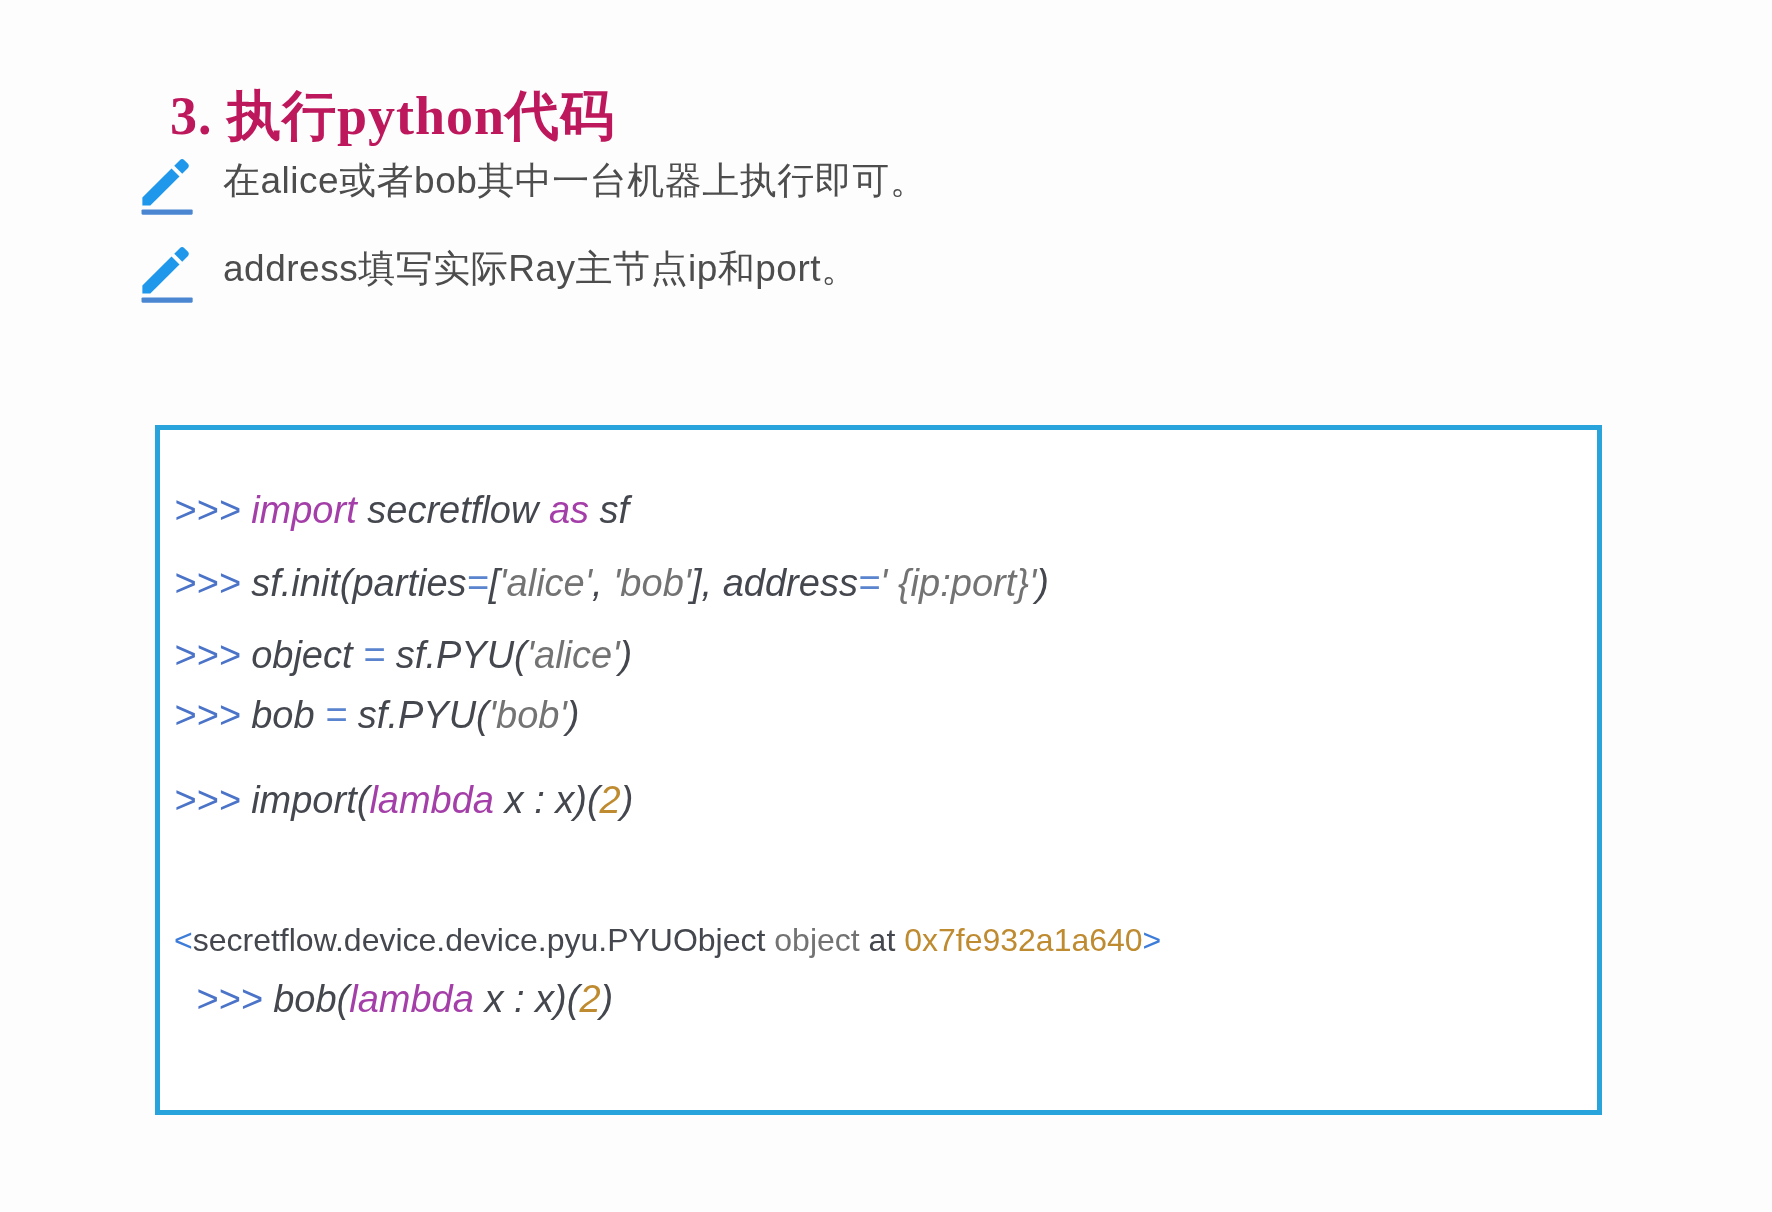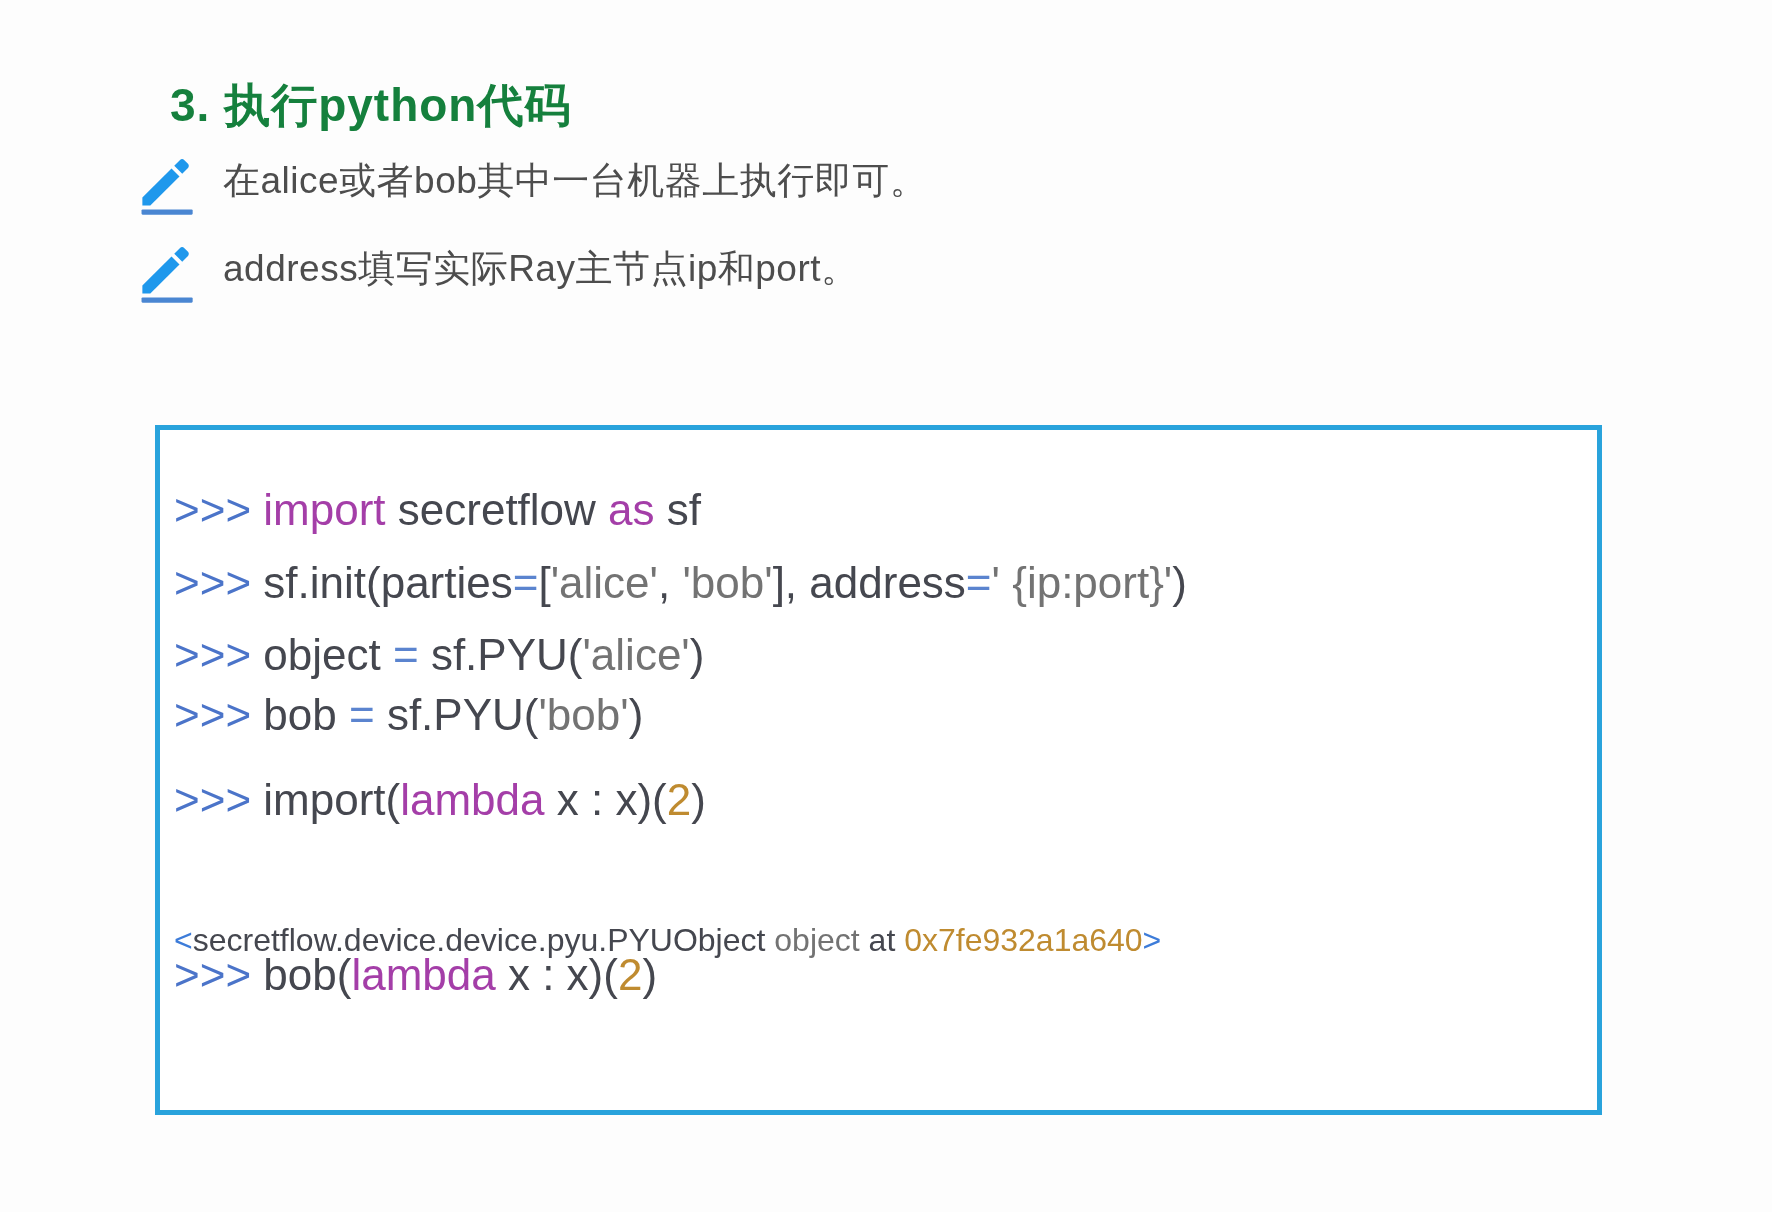--- a/index.html
+++ b/index.html
@@ -8,22 +8,23 @@
     background:#fdfdfd;
     font-family:"Liberation Sans","DejaVu Sans",sans-serif;
     position:relative;
     overflow:hidden;
   }
   .page{position:absolute;inset:0;}
 
   
   .heading{
     position:absolute;left:170px;top:44px;
-    font-size:46px;font-weight:bold;color:#15803d;
+    font-size:54px;font-weight:bold;color:#be185d;
     letter-spacing:1px;
+    font-family:Liberation Serif, serif;
   }
 
   
   .note-row{
     position:absolute;left:133px;
     display:flex;align-items:flex-start;gap:24px;
   }
   .note-row.n1{top:148px;}
   .note-row.n2{top:236px;}
   .note-icon{width:66px;height:70px;flex:0 0 auto;}
@@ -37,21 +38,21 @@
     position:absolute;left:155px;top:425px;
     width:1437px;height:680px;
     background:#ffffff;
     border:5px solid #29a3dc;
   }
   .code-lines{position:absolute;inset:0;}
   .code-line{
     position:absolute;left:14px;right:8px;
     white-space:pre;
   }
-  .code-line.input{font-size:44px;line-height:50px;height:50px;}
+  .code-line.input{font-size:38px;line-height:50px;height:50px;font-style:italic;}
   .code-line.output{font-size:32px;line-height:44px;height:44px;}
 
   
   .tk-plain  {color:#45474f;}
   .tk-prompt {color:#4b74c9;}
   .tk-op     {color:#5b84cf;}
   .tk-keyword{color:#a43ea8;}
   .tk-string {color:#737373;}
   .tk-number {color:#bf8b30;}
   .tk-angle  {color:#3d7cd9;}
@@ -86,17 +87,17 @@
   </div>
 
   <div class="code-block">
     <div class="code-lines">
         <div class="code-line input" style="top: 55px;"><span class="tk-prompt">&gt;&gt;&gt; </span><span class="tk-keyword">import</span><span class="tk-plain"> secretflow </span><span class="tk-keyword">as</span><span class="tk-plain"> sf</span></div>
         <div class="code-line input" style="top: 128px;"><span class="tk-prompt">&gt;&gt;&gt; </span><span class="tk-plain">sf.init(parties</span><span class="tk-op">=</span><span class="tk-plain">[</span><span class="tk-string">'alice'</span><span class="tk-plain">, </span><span class="tk-string">'bob'</span><span class="tk-plain">], address</span><span class="tk-op">=</span><span class="tk-string">' {ip:port}'</span><span class="tk-plain">)</span></div>
         <div class="code-line input" style="top: 200px;"><span class="tk-prompt">&gt;&gt;&gt; </span><span class="tk-plain">object </span><span class="tk-op">=</span><span class="tk-plain"> sf.PYU(</span><span class="tk-string">'alice'</span><span class="tk-plain">)</span></div>
         <div class="code-line input" style="top: 260px;"><span class="tk-prompt">&gt;&gt;&gt; </span><span class="tk-plain">bob </span><span class="tk-op">=</span><span class="tk-plain"> sf.PYU(</span><span class="tk-string">'bob'</span><span class="tk-plain">)</span></div>
         <div class="code-line input" style="top: 345px;"><span class="tk-prompt">&gt;&gt;&gt; </span><span class="tk-plain">import(</span><span class="tk-keyword">lambda</span><span class="tk-plain"> x : x)(</span><span class="tk-number">2</span><span class="tk-plain">)</span></div>
         <div class="code-line output" style="top: 488px;"><span class="tk-angle">&lt;</span><span class="tk-plain">secretflow.device.device.pyu.PYUObject </span><span class="tk-string">object</span><span class="tk-plain"> at </span><span class="tk-number">0x7fe932a1a640</span><span class="tk-angle">&gt;</span></div>
-        <div class="code-line input" style="top: 520px;"><span class="tk-prompt">&gt;&gt;&gt; </span><span class="tk-plain">bob(</span><span class="tk-keyword">lambda</span><span class="tk-plain"> x : x)(</span><span class="tk-number">2</span><span class="tk-plain">)</span></div>
+        <div class="code-line input" style="top: 544px; margin-left: 22px;"><span class="tk-prompt">&gt;&gt;&gt; </span><span class="tk-plain">bob(</span><span class="tk-keyword">lambda</span><span class="tk-plain"> x : x)(</span><span class="tk-number">2</span><span class="tk-plain">)</span></div>
       </div>
   </div>
 
 </div>
 
 </body></html>

